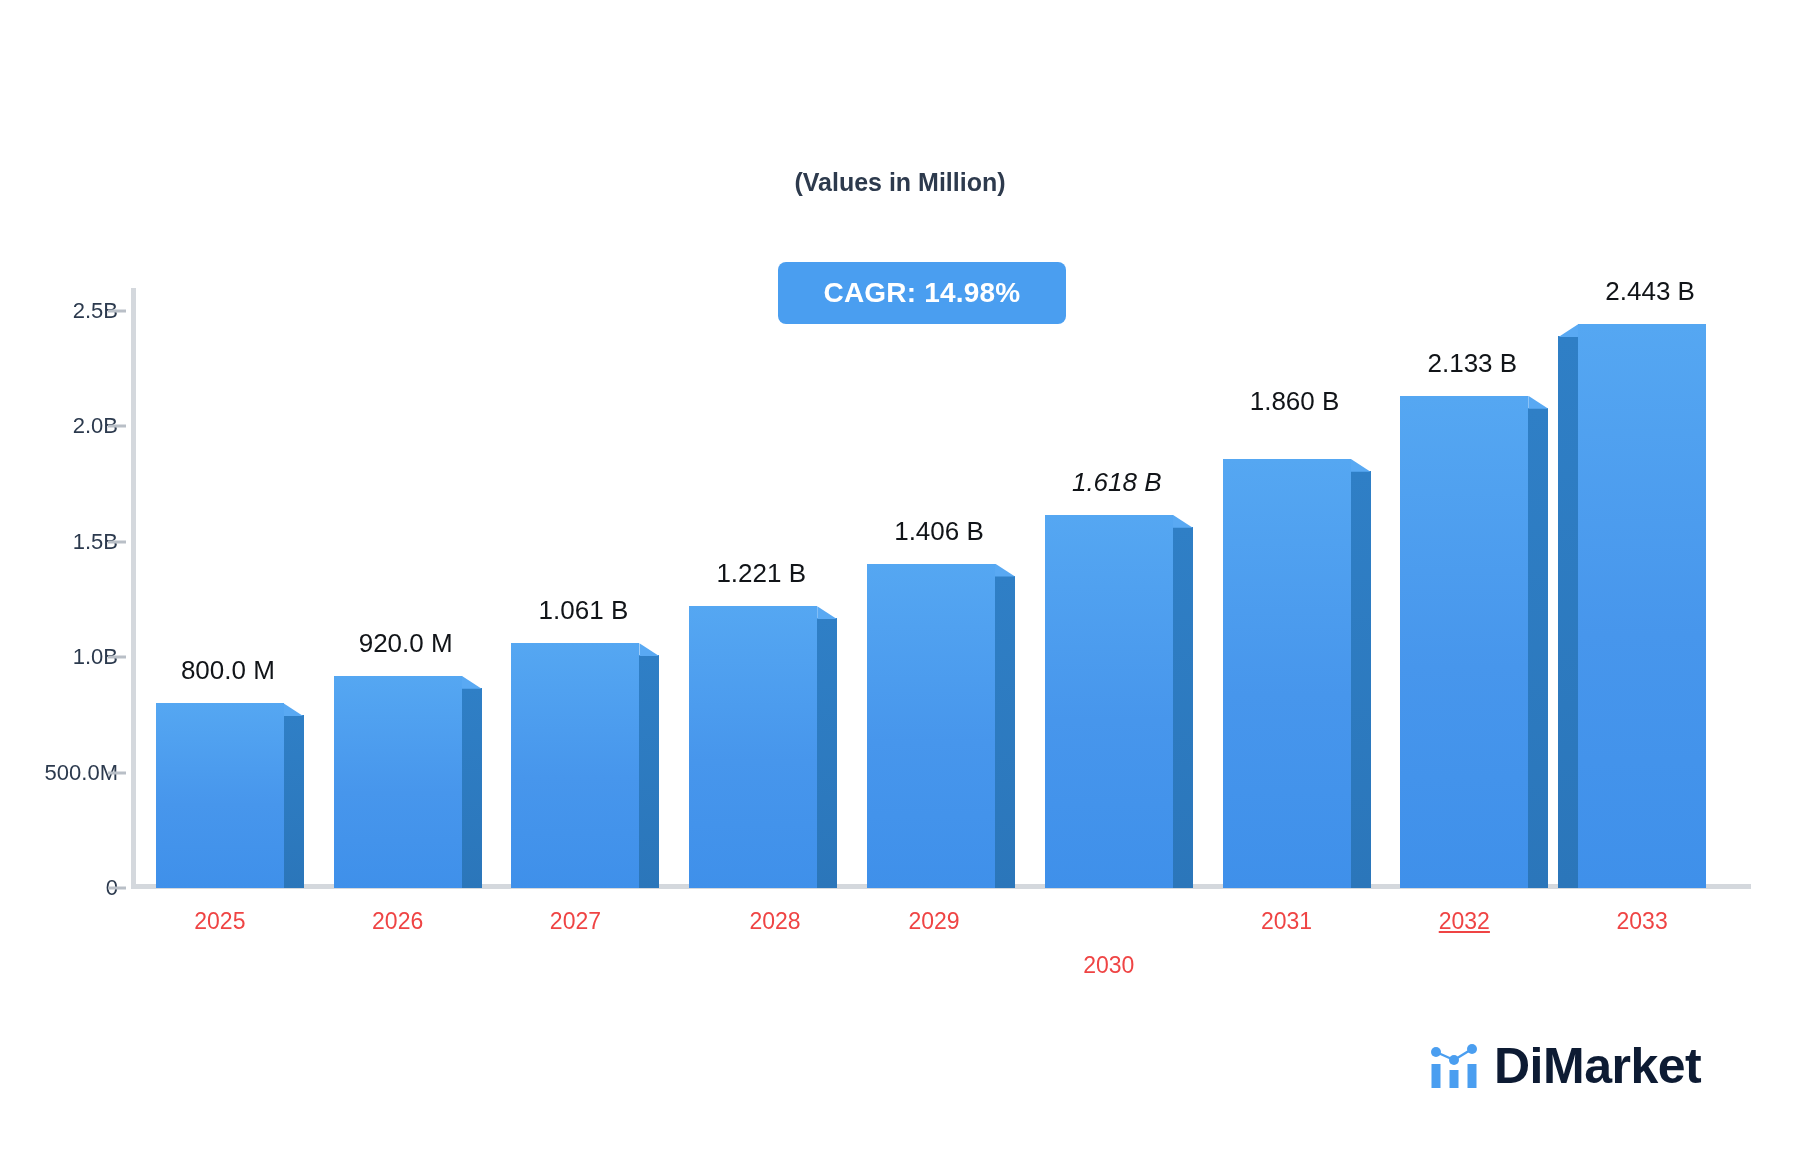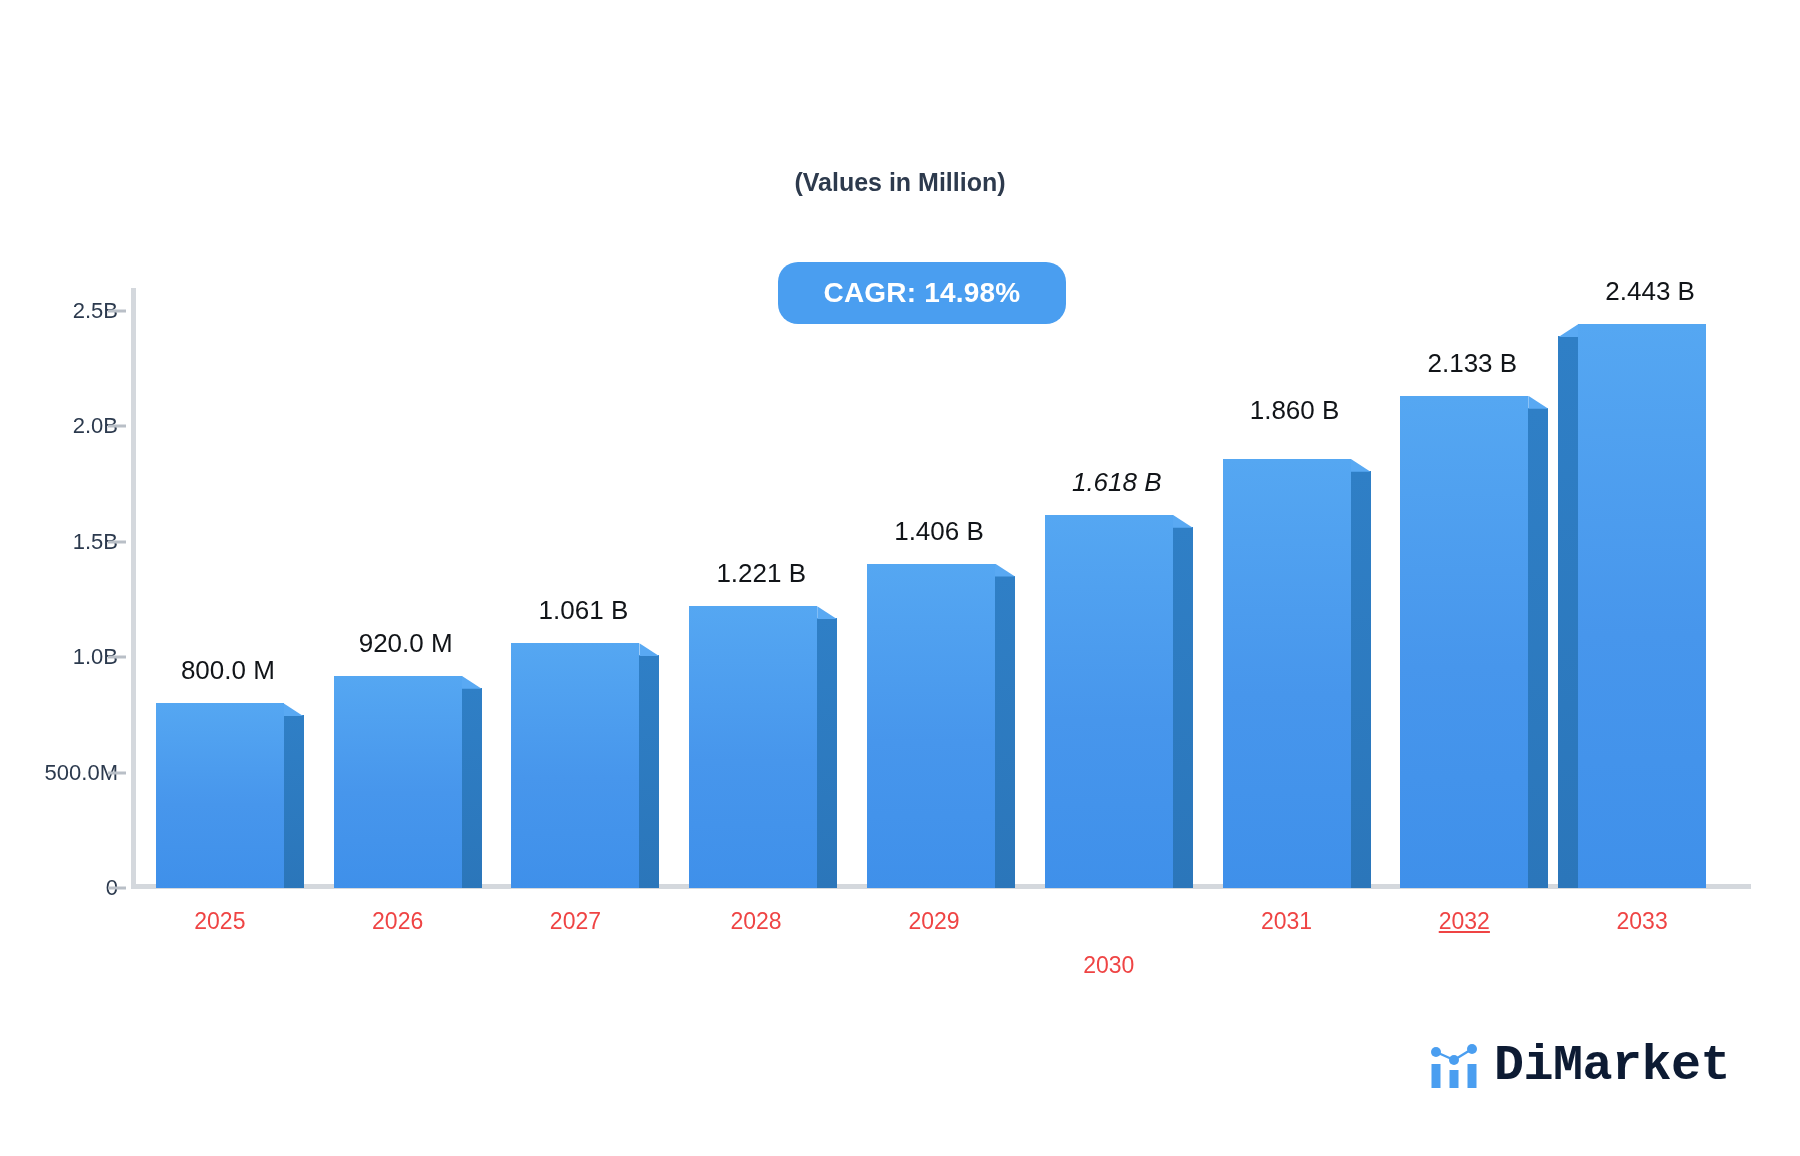--- a/index.html
+++ b/index.html
@@ -22,21 +22,21 @@
     position:absolute; left:0; top:168px; width:1800px;
     text-align:center;
     font-size:25px; font-weight:bold; color:#2d3a4d;
   }
 
   
   .cagr-badge {
     position:absolute; left:778px; top:262px;
     width:288px; height:62px;
     background:#4a9ef0;
-    border-radius:20px;
+    border-radius:8px;
     display:flex; align-items:center; justify-content:center;
     color:#ffffff; font-size:28px; font-weight:bold;
     letter-spacing:0.2px;
   }
 
   
   .plot {
     position:absolute;
     left:131px; top:288px;
     width:1600px; height:600px;
@@ -97,21 +97,21 @@
     top:908px;
   }
 
   
   .logo {
     position:absolute; left:1428px; top:1040px;
     display:flex; align-items:center; gap:14px;
   }
   .logo-mark { width:52px; height:52px; display:block; }
   .logo-text {
-    font-family:Liberation Mono, monospace;
+    font-family:Liberation Sans, sans-serif;
     font-size:50px; font-weight:bold;
     color:#0d1b33; letter-spacing:-0.5px;
     line-height:1;
   }
 </style>
 </head>
 <body>
 
 <div id="root">
 
@@ -182,21 +182,21 @@
       <div class="bar-group" style="left: 1447.11px; width: 128px; height: 563.769px;">
         <div class="bar-side" style="height: 551.769px; width: 20px; left: -20px;"></div>
         <div class="bar-top" style="width: 20px; height: 13px; top: 0px; background: rgb(89, 169, 243); left: -20px; clip-path: polygon(100% 0px, 100% 100%, 0px 100%);"></div>
         <div class="bar-front" style="height: 563.769px;"></div>
       </div>
     </div>
   <div id="xticks">
       <div class="xtick" style="left: 119.889px;">2025</div>
       <div class="xtick" style="left: 297.667px;">2026</div>
       <div class="xtick" style="left: 475.444px;">2027</div>
-      <div class="xtick" style="left: 656px;">2028</div>
+      <div class="xtick" style="left: 675px;">2028</div>
       <div class="xtick" style="left: 834px;">2029</div>
       <div class="xtick" style="left: 1008.78px; margin-top: 44px;">2030</div>
       <div class="xtick" style="left: 1186.56px;">2031</div>
       <div class="xtick" style="left: 1364.33px; text-decoration: underline;">2032</div>
       <div class="xtick" style="left: 1542.11px;">2033</div>
     </div>
 
   <div class="logo">
     <svg class="logo-mark" viewBox="0 0 52 52">
       <line x1="8" y1="12" x2="26" y2="20" stroke="#4a9ef0" stroke-width="2.4"></line>
@@ -210,16 +210,16 @@
     </svg>
     <span class="logo-text">DiMarket</span>
   </div>
 
 <div class="bar-label" style="left: 97.8889px; top: 655.385px; position: absolute;">800.0 M</div>
     <div class="bar-label" style="left: 275.667px; top: 627.692px; position: absolute; text-align: center;">920.0 M</div>
     <div class="bar-label" style="left: 453.444px; top: 595.154px; position: absolute;">1.061 B</div>
     <div class="bar-label" style="left: 631.222px; top: 558.231px; position: absolute;">1.221 B</div>
     <div class="bar-label" style="left: 809px; top: 515.538px; position: absolute;">1.406 B</div>
     <div class="bar-label" style="left: 986.778px; top: 466.615px; position: absolute; font-style: italic;">1.618 B</div>
-    <div class="bar-label" style="left: 1164.56px; top: 395px; position: absolute;">1.860 B</div>
+    <div class="bar-label" style="left: 1164.56px; top: 386px; position: absolute;">1.860 B</div>
     <div class="bar-label" style="left: 1342.33px; top: 347.769px; position: absolute;">2.133 B</div>
     <div class="bar-label" style="left: 1520.11px; top: 276.231px; position: absolute;">2.443 B</div>
   </div>
 
 </body></html>

